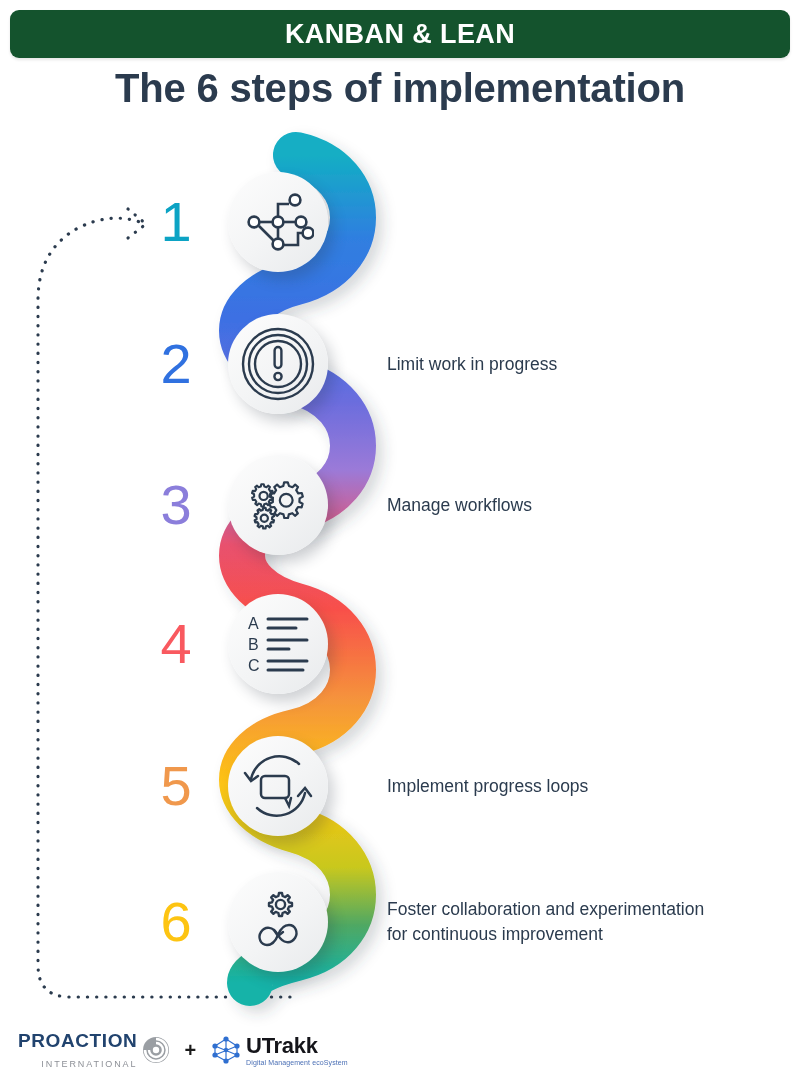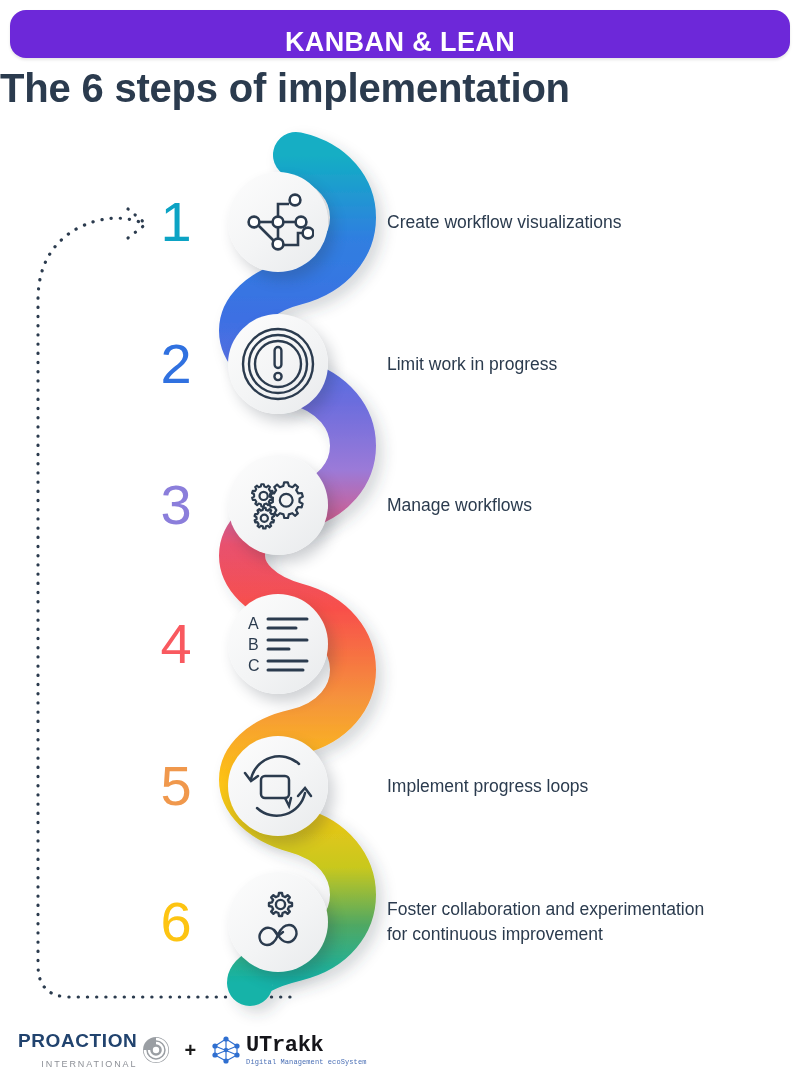--- a/index.html
+++ b/index.html
@@ -16,38 +16,39 @@
     color: #2b3b4e;
   }
 
   
   .header-bar {
     position: absolute;
     left: 10px;
     top: 10px;
     width: 780px;
     height: 48px;
-    background: #6d28d9;
-    border-radius: 16px;
-    display: flex;
-    align-items: flex-end;
+    background: #14532d;
+    border-radius: 9px;
+    display: flex;
+    align-items: center;
     justify-content: center;
     box-shadow: 0 2px 3px rgba(0,0,0,0.10);
   }
   .header-bar .kicker {
     color: #ffffff;
     font-size: 27px;
     font-weight: bold;
     letter-spacing: 0.4px;
   }
   .page-title {
     position: absolute;
     left: 0;
     top: 66px;
     width: 800px;
+    text-align: center;
     font-size: 40px;
     font-weight: bold;
     color: #2b3b4e;
     letter-spacing: -0.2px;
   }
 
   
   .flow-canvas {
     position: absolute;
     left: 0;
@@ -141,21 +142,20 @@
   }
   .logo-utrakk {
     display: flex;
     align-items: center;
     gap: 4px;
   }
   .utrakk-wordmark {
     display: flex;
     flex-direction: column;
     line-height: 1;
-    font-family: Liberation Mono, monospace;
   }
   .utrakk-main {
     font-size: 22px;
     font-weight: bold;
     letter-spacing: -0.3px;
     color: #15151a;
   }
   .utrakk-sub {
     font-size: 7px;
     color: #4a6fb5;
@@ -223,21 +223,20 @@
         <polyline points="42,59 56,59 56,47 62,47"></polyline>
         <circle cx="12" cy="36" r="5.4" fill="#ffffff"></circle>
         <circle cx="36" cy="36" r="5.4" fill="#ffffff"></circle>
         <circle cx="59" cy="36" r="5.4" fill="#ffffff"></circle>
         <circle cx="53" cy="14" r="5.4" fill="#ffffff"></circle>
         <circle cx="36" cy="58" r="5.4" fill="#ffffff"></circle>
         <circle cx="66" cy="47" r="5.4" fill="#ffffff"></circle>
       </g>
     </svg>
   </div>
-  <div class="step-text">Create workflow visualizations</div>
 </div>
 
 <div class="step-row" style="top:294px;">
   <div class="step-number" style="color:#3071e0;">2</div>
   <div class="step-bubble">
     <svg width="76" height="76" viewBox="0 0 76 76">
       <g fill="none" stroke="#2b3b4e" stroke-width="2.4">
         <circle cx="38" cy="38" r="35"></circle>
         <circle cx="38" cy="38" r="29"></circle>
         <circle cx="38" cy="38" r="23"></circle>

